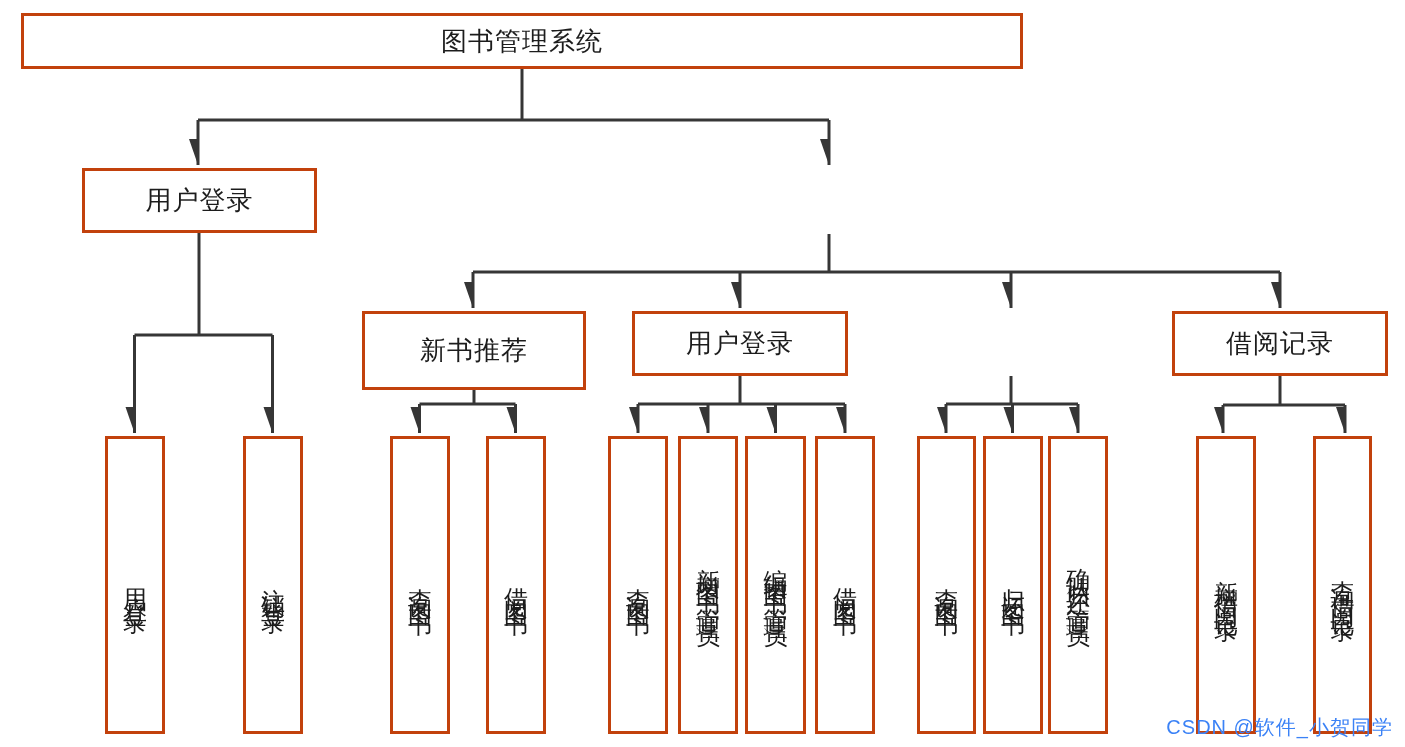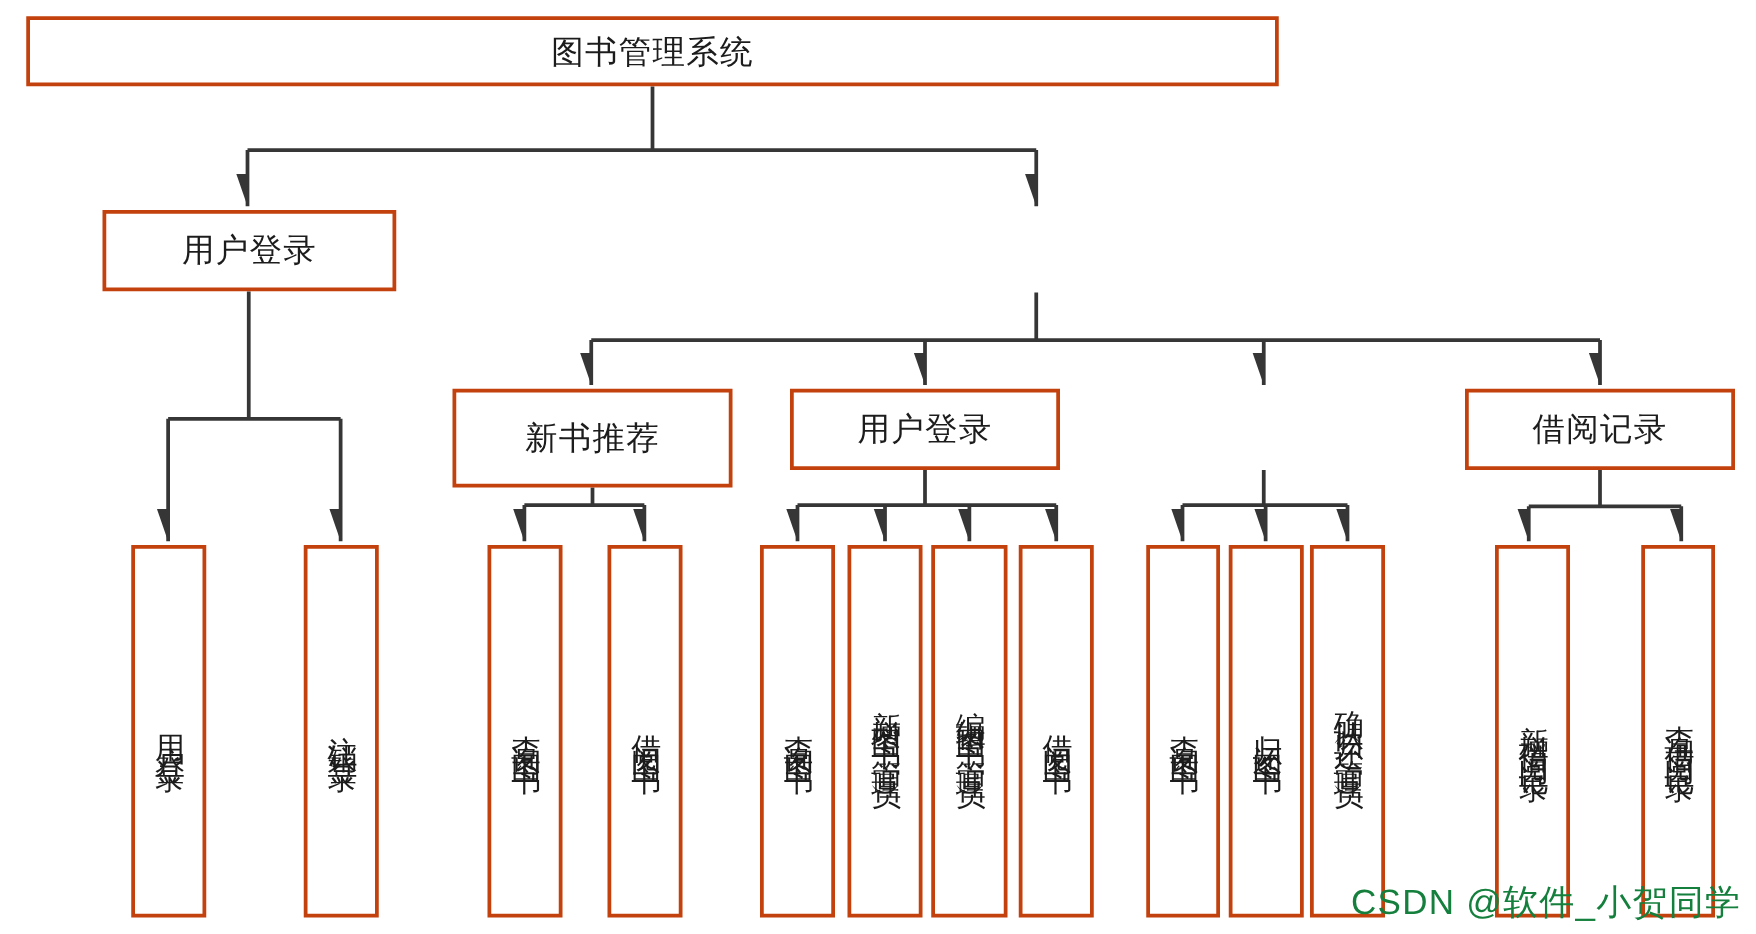--- a/index.html
+++ b/index.html
@@ -38,22 +38,22 @@
     writing-mode: vertical-rl;
     text-orientation: mixed;
     font-size: 24px;
     line-height: 1;
     letter-spacing: 8px;
   }
   .watermark {
     position: absolute;
     right: 12px;
     bottom: 6px;
-    font-size: 28px;
-    color: #15803d;
+    font-size: 20px;
+    color: #3b82f6;
     letter-spacing: 1px;
     z-index: 5;
   }
 </style>
 </head>
 <body>
 
 <div class="canvas">
 
   <svg class="wires" viewBox="0 0 1405 747" xmlns="http://www.w3.org/2000/svg">

